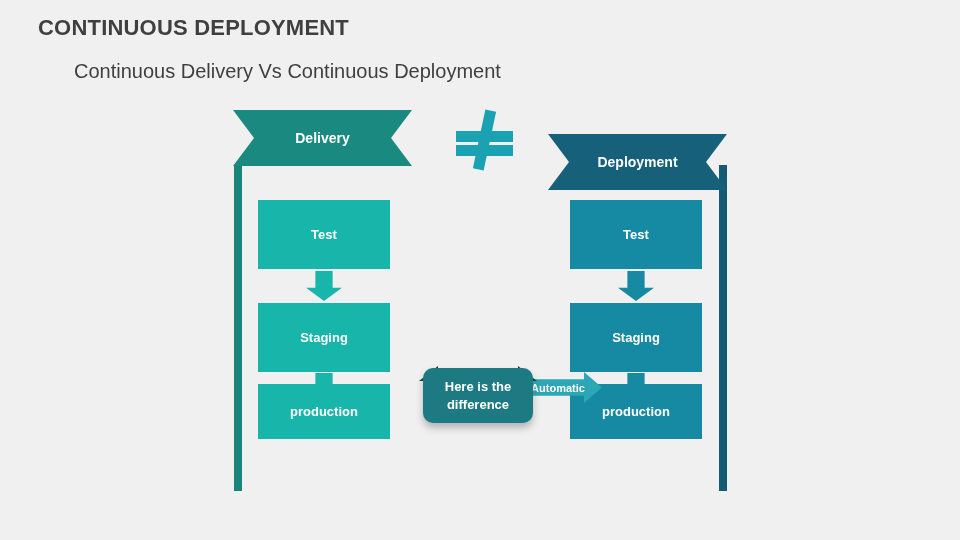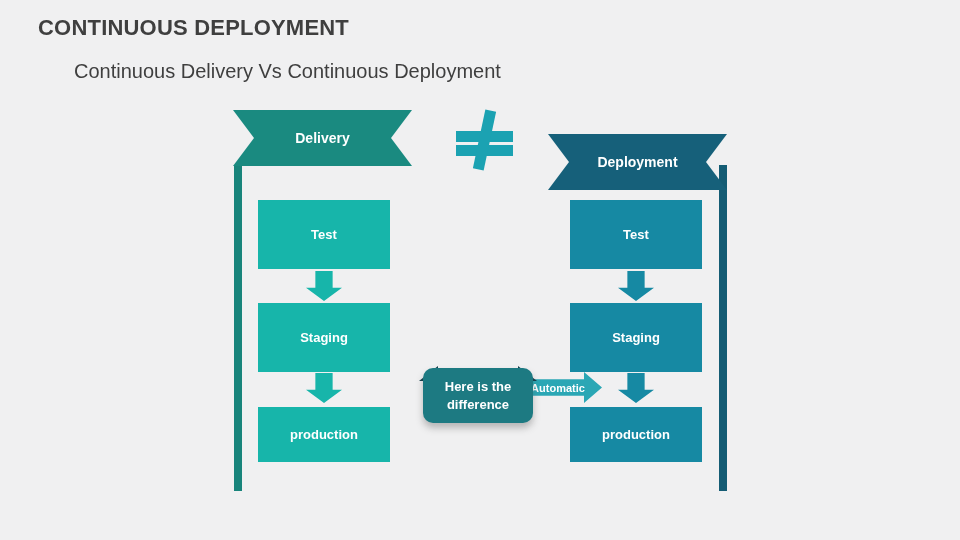--- a/index.html
+++ b/index.html
@@ -56,21 +56,21 @@
   
   .step{
     position:absolute;width:132px;height:69px;
     display:flex;align-items:center;justify-content:center;
     color:#fff;font-size:13px;font-weight:600;
   }
   .col-l{left:258px;background:var(--delivery-accent);}
   .col-r{left:570px;background:var(--deployment-accent);}
   .row1{top:200px;}
   .row2{top:303px;text-align:center;}
-  .row3{top:407px;height:55px;}
+  .row3{top:384px;height:55px;}
 
   
   .down-arrow{
     position:absolute;width:36px;height:30px;
     clip-path:polygon(26% 0,74% 0,74% 56%,100% 56%,50% 100%,0 56%,26% 56%);
   }
   .down-arrow.l{left:306px;background:var(--delivery-accent);}
   .down-arrow.r{left:618px;background:var(--deployment-accent);}
   .gap1{top:271px;}
   .gap2{top:373px;}

